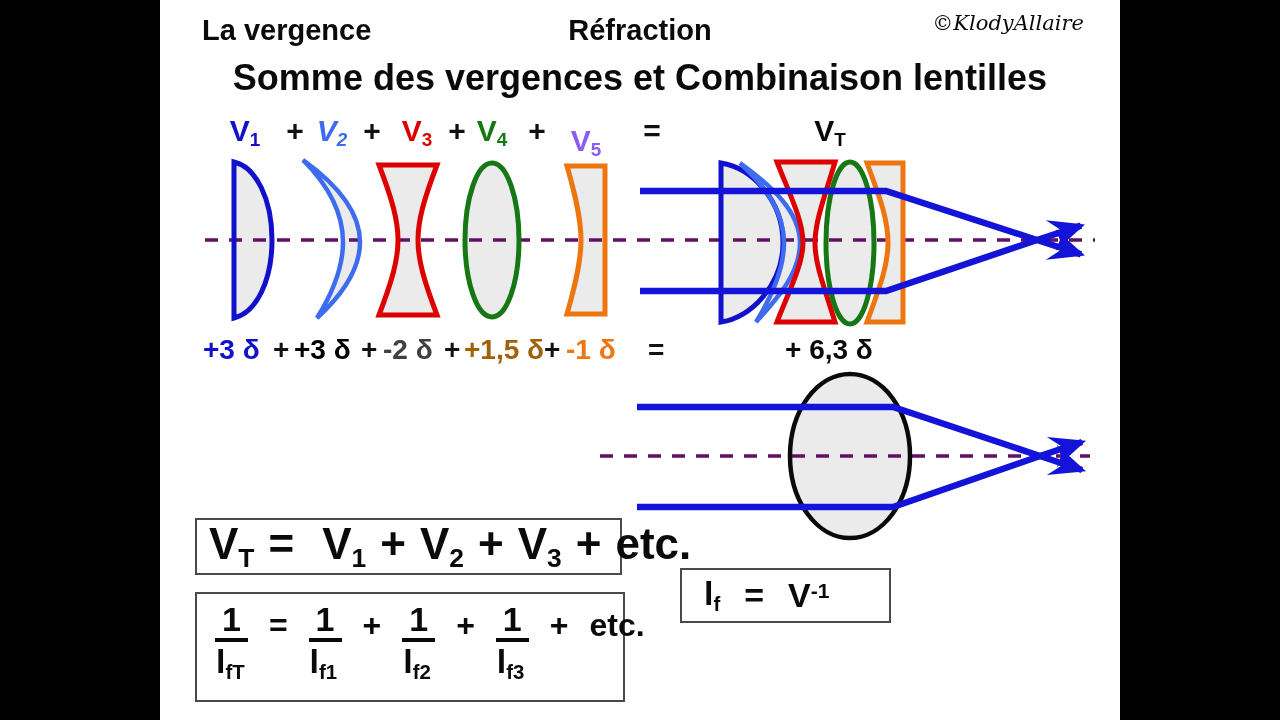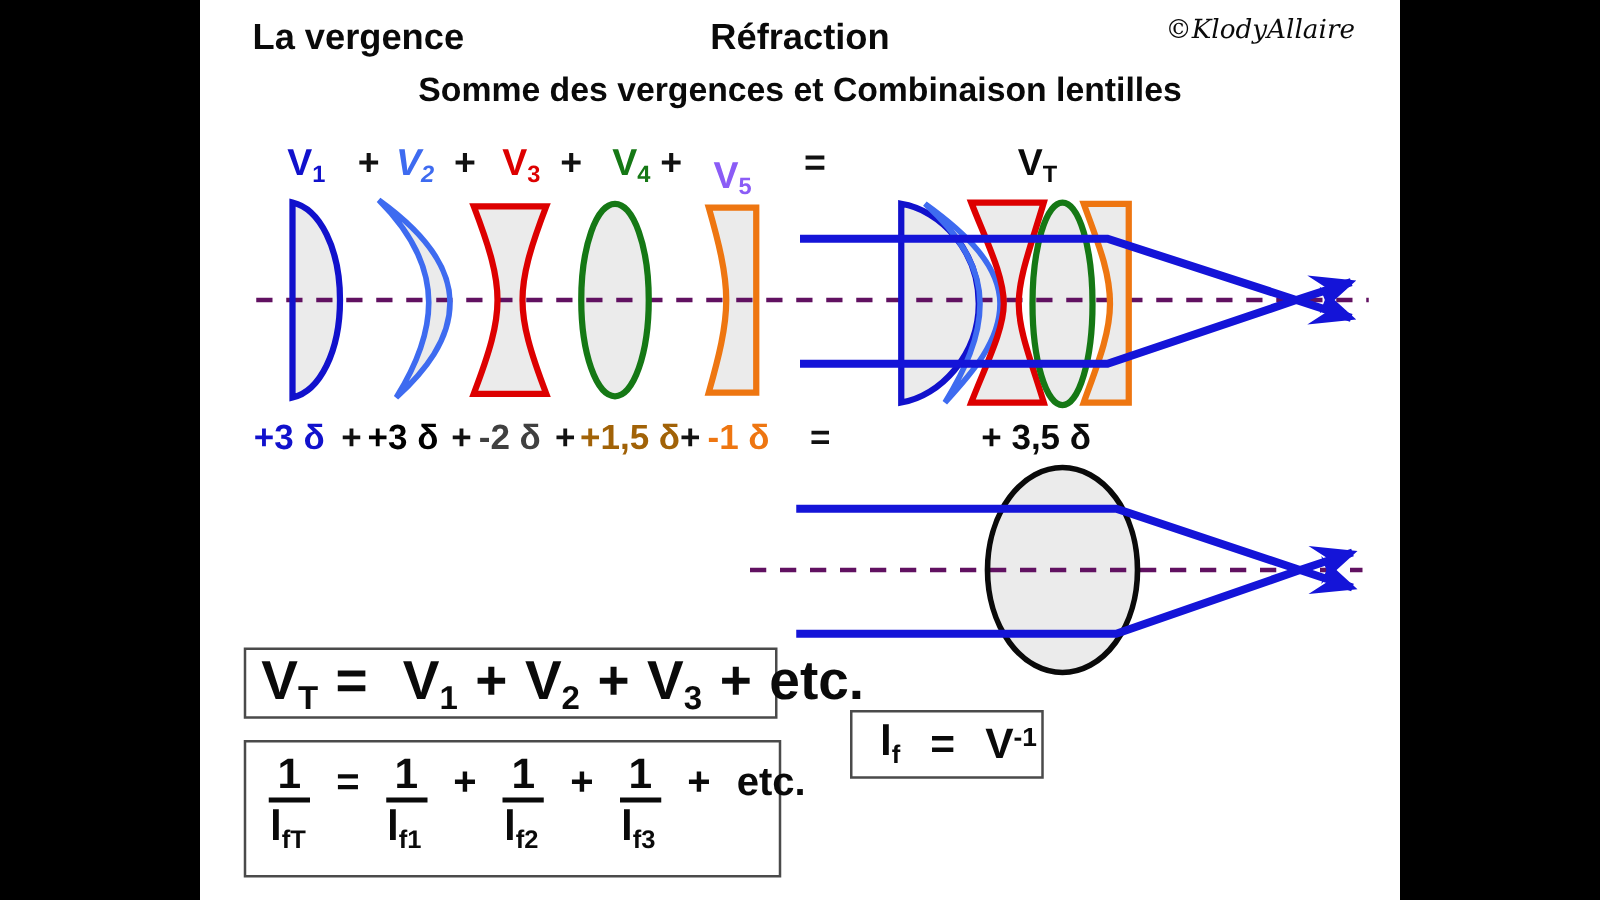--- a/index.html
+++ b/index.html
@@ -3,41 +3,41 @@
 <meta charset="utf-8">
 <style>
   html,body{margin:0;padding:0;background:#000;}
   .stage{position:relative;width:1280px;height:720px;background:#000;overflow:hidden;
          font-family:"Liberation Sans",sans-serif;color:#0a0a0a;}
   .slide{position:absolute;left:160px;top:0;width:960px;height:720px;background:#ffffff;overflow:hidden;}
   .abs{position:absolute;}
   .t-left{left:42px;top:14px;font-size:29px;font-weight:bold;}
   .t-center{left:0;right:0;top:14px;text-align:center;font-size:29px;font-weight:bold;}
   .t-copy{right:36px;top:11px;font-family:"DejaVu Serif",serif;font-style:italic;font-size:21px;}
-  .t-sub{left:0;right:0;top:57px;text-align:center;font-size:27px;font-weight:bold;}
+  .t-sub{left:0;right:0;top:57px;text-align:center;font-size:36px;font-weight:bold;}
   #lens-label-row{left:0;top:114px;width:100%;height:42px;}
   #delta-row{left:0;top:334px;width:100%;height:40px;}
   .rlbl{position:absolute;top:0;transform:translateX(-50%);font-size:30px;font-weight:bold;white-space:nowrap;}
   .rlbl sub,.dlbl sub{font-size:0.63em;vertical-align:-0.28em;font-weight:bold;}
   .dlbl{position:absolute;top:0;font-size:28px;font-weight:bold;white-space:nowrap;}
   .delta-total{left:625px;top:334px;font-size:28px;font-weight:bold;}
   svg{position:absolute;left:0;top:0;}
   .fbox{position:absolute;border:2px solid #4a4a4a;background:#fff;box-sizing:border-box;}
   .box-sum{left:35px;top:518px;width:427px;height:57px;display:flex;align-items:center;padding-left:12px;}
   .box-sum .line{font-size:44px;font-weight:bold;white-space:nowrap;}
   .box-sum .line sub{font-size:0.6em;vertical-align:-0.3em;}
   .box-sum .gap{display:inline-block;width:14px;}
   .box-frac{left:35px;top:592px;width:430px;height:110px;display:flex;align-items:flex-start;
             padding:8px 0 0 18px;gap:21px;}
   .frac{display:inline-flex;flex-direction:column;align-items:flex-start;font-weight:bold;font-size:34px;}
   .frac .num{line-height:1.05;border-bottom:4px solid #0a0a0a;padding:0 7px;}
   .frac .den{line-height:1.15;padding-left:1px;}
   .frac .den sub{font-size:0.6em;vertical-align:-0.3em;}
   .fsign{font-size:32px;font-weight:bold;margin-top:5px;}
-  .box-inv{left:520px;top:568px;width:155px;height:55px;display:flex;align-items:center;gap:24px;
+  .box-inv{left:520px;top:568px;width:211px;height:55px;display:flex;align-items:center;gap:24px;
            padding-left:22px;font-size:34px;font-weight:bold;}
   .box-inv sub{font-size:0.6em;vertical-align:-0.3em;}
   .box-inv sup{font-size:0.62em;vertical-align:0.45em;}
 </style>
 </head>
 <body>
 
 <div class="stage">
   <div class="slide">
 
@@ -46,21 +46,21 @@
     <div class="abs t-copy">©KlodyAllaire</div>
     <div class="abs t-sub">Somme des vergences et Combinaison lentilles</div>
 
     <div class="abs" id="lens-label-row">
         <span class="rlbl" style="left: 85px; color: rgb(17, 17, 204);">V<sub>1</sub></span>
         <span class="rlbl" style="left: 135px; color: rgb(17, 17, 17);">+</span>
         <span class="rlbl" style="left: 172px; color: rgb(62, 107, 240); font-style: italic;">V<sub>2</sub></span>
         <span class="rlbl" style="left: 212px; color: rgb(17, 17, 17);">+</span>
         <span class="rlbl" style="left: 257px; color: rgb(221, 0, 0);">V<sub>3</sub></span>
         <span class="rlbl" style="left: 297px; color: rgb(17, 17, 17);">+</span>
-        <span class="rlbl" style="left: 332px; color: rgb(21, 120, 21); margin-left: 13px;">V<sub>4</sub></span>
+        <span class="rlbl" style="left: 332px; color: rgb(21, 120, 21);">V<sub>4</sub></span>
         <span class="rlbl" style="left: 377px; color: rgb(17, 17, 17);">+</span>
         <span class="rlbl" style="left: 426px; color: #8b5cf6; margin-top: 10px;">V<sub>5</sub></span>
         <span class="rlbl" style="left: 492px; color: rgb(17, 17, 17);">=</span>
       </div>
     <div class="abs rlbl" style="left:670px;top:114px;"><span>V</span><sub>T</sub></div>
 
     <svg width="960" height="720" viewBox="0 0 960 720">
 
       <g>
         <path d="M 74 162 L 74 318 C 96 313 112 281 112 240 C 112 199 96 167 74 162 Z" fill="#EBEBEB"></path>
@@ -113,21 +113,21 @@
         <span class="dlbl" style="left: 113px; color: rgb(17, 17, 17);">+</span>
         <span class="dlbl" style="left: 134px; color: #000000;">+3 δ</span>
         <span class="dlbl" style="left: 201px; color: rgb(17, 17, 17);">+</span>
         <span class="dlbl" style="left: 223px; color: #404040;">-2 δ</span>
         <span class="dlbl" style="left: 284px; color: rgb(17, 17, 17);">+</span>
         <span class="dlbl" style="left: 304px; color: #a16207;">+1,5 δ</span>
         <span class="dlbl" style="left: 384px; color: rgb(17, 17, 17);">+</span>
         <span class="dlbl" style="left: 406px; color: rgb(238, 118, 17);">-1 δ</span>
         <span class="dlbl" style="left: 488px; color: rgb(17, 17, 17);">=</span>
       </div>
-    <div class="abs delta-total">+ 3,5 δ</div>
+    <div class="abs delta-total">+ 6,3 δ</div>
 
     <div class="fbox box-sum">
       <span class="line"><span>V</span><sub>T</sub><span class="gap"></span><span>=</span><span class="gap"></span><span class="gap"></span><span>V</span><sub>1</sub><span class="gap"></span><span>+</span><span class="gap"></span><span>V</span><sub>2</sub><span class="gap"></span><span>+</span><span class="gap"></span><span>V</span><sub>3</sub><span class="gap"></span><span>+</span><span class="gap"></span><span>etc.</span></span>
     </div>
 
     <div class="fbox box-frac">
       <span class="frac">
           <span class="num">1</span>
           <span class="den"><span>l</span><sub>fT</sub></span>
         </span>

